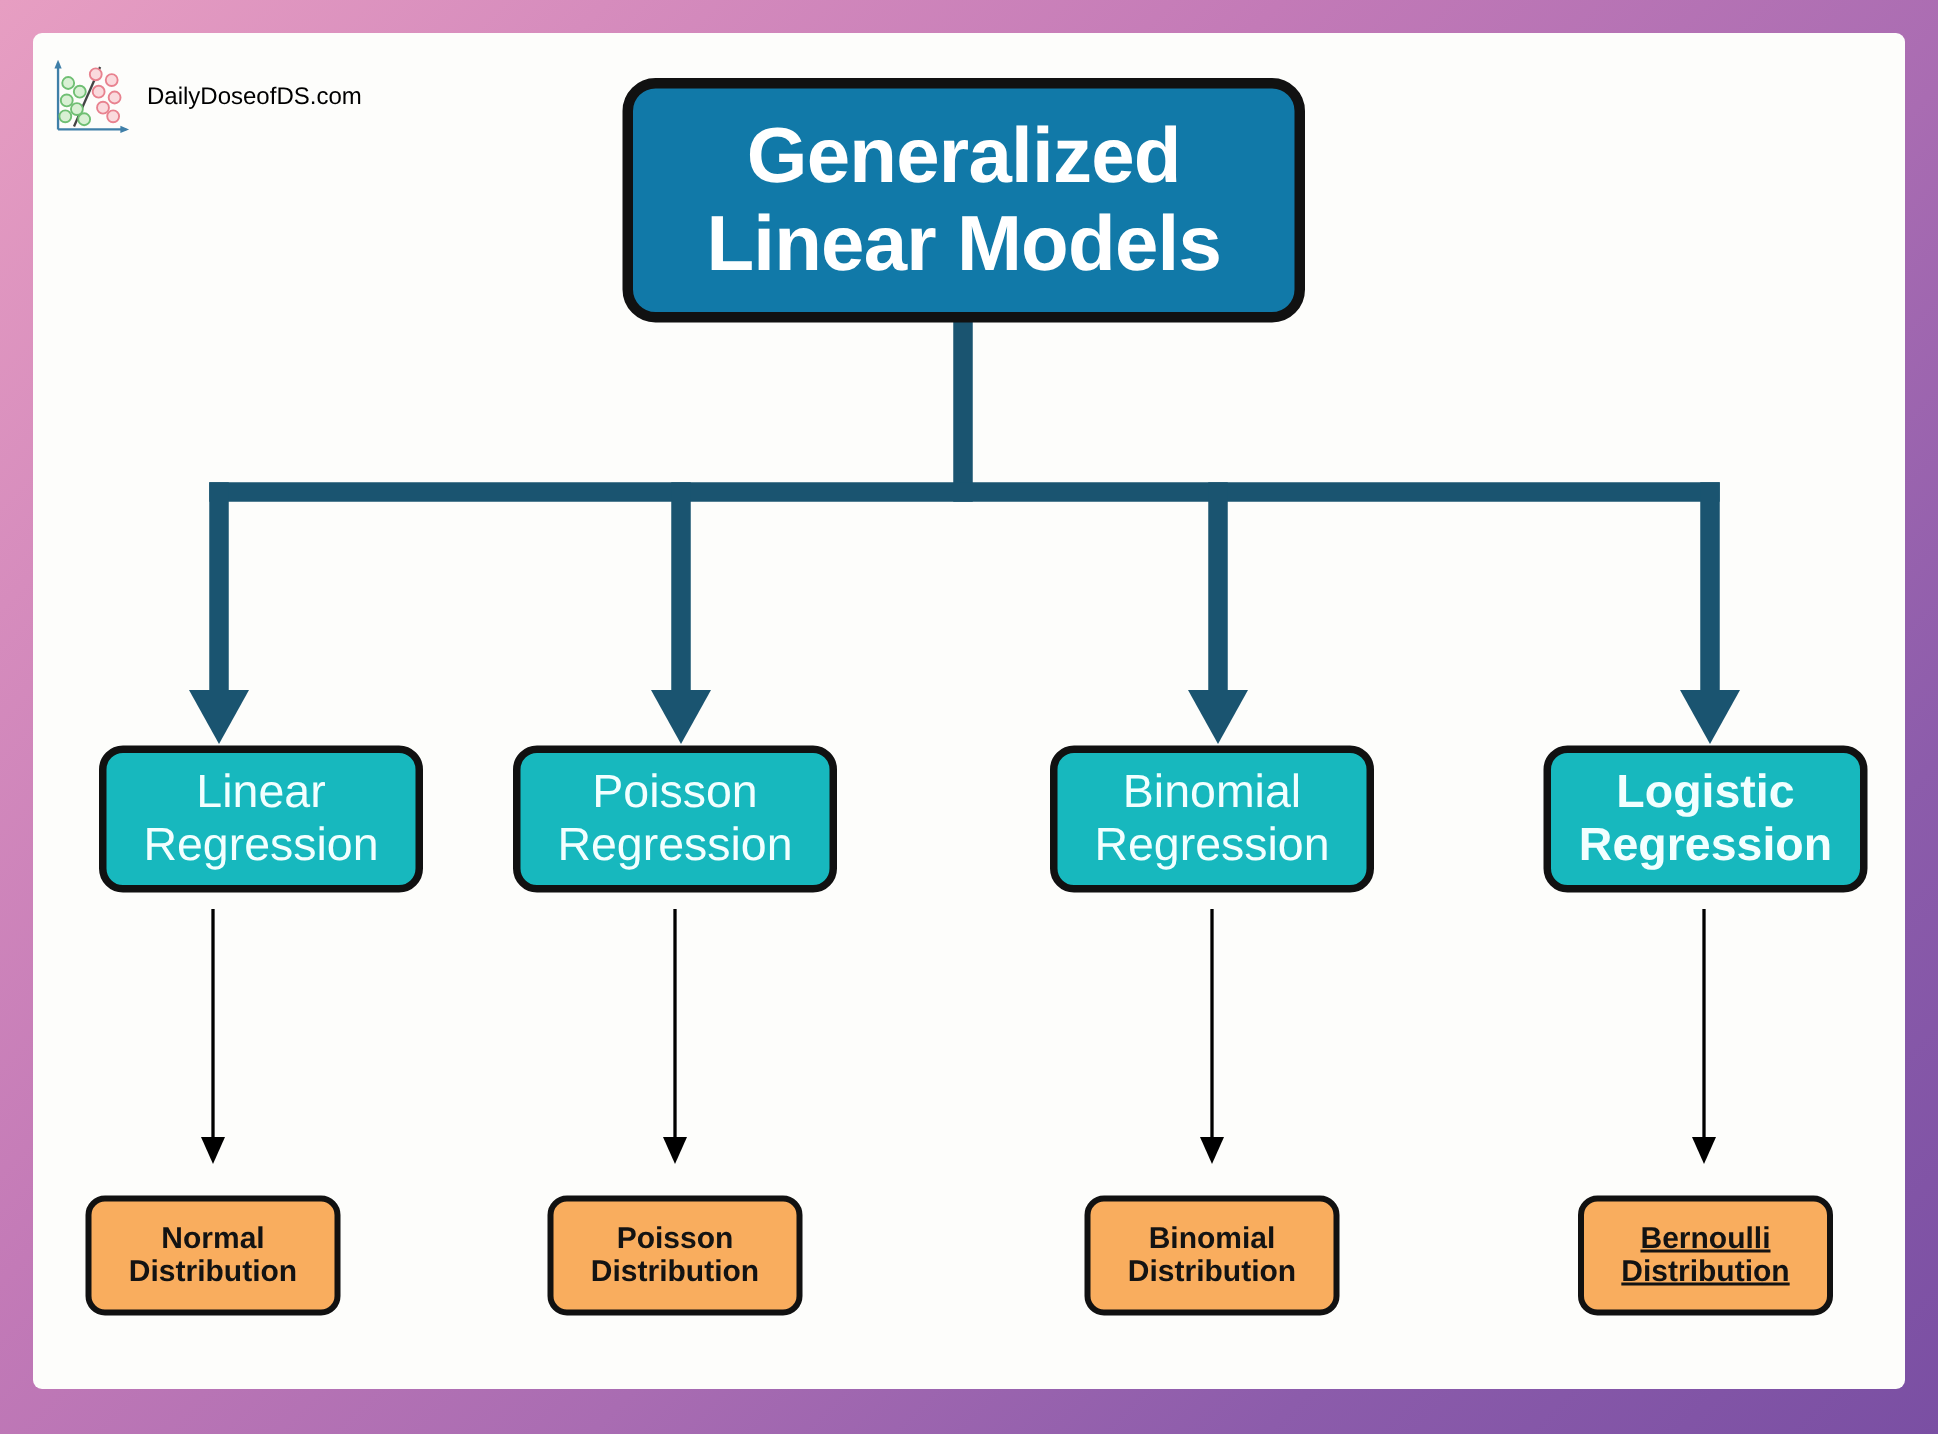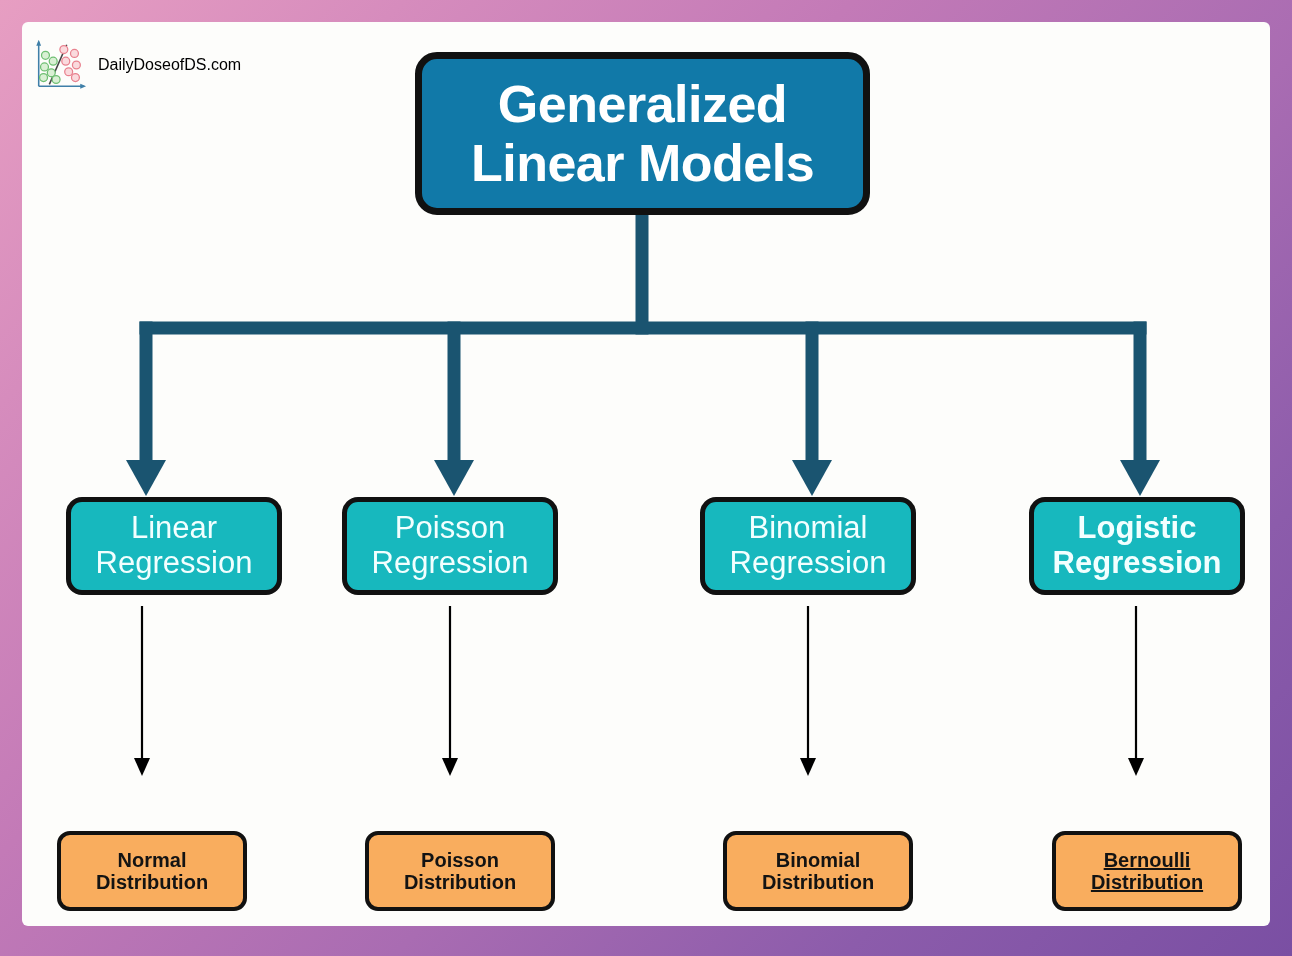--- a/index.html
+++ b/index.html
@@ -98,23 +98,23 @@
     width: 216px;
     height: 98px;
     top: 475px;
     background: #17b8be;
     color: #f2ffff;
     font-size: 31px;
     font-weight: 400;
   }
 
   .leaf-node {
-    width: 190px;
+    width: 170px;
     height: 80px;
-    top: 809px;
+    top: 775px;
     background: #f9ad5e;
     color: #131313;
     font-size: 20px;
     font-weight: 700;
     border-width: 4px;
     border-radius: 13px;
   }
 
   .col-0 { left: 12px; margin-left: 32px; }
   .col-1 { left: 320px; }

